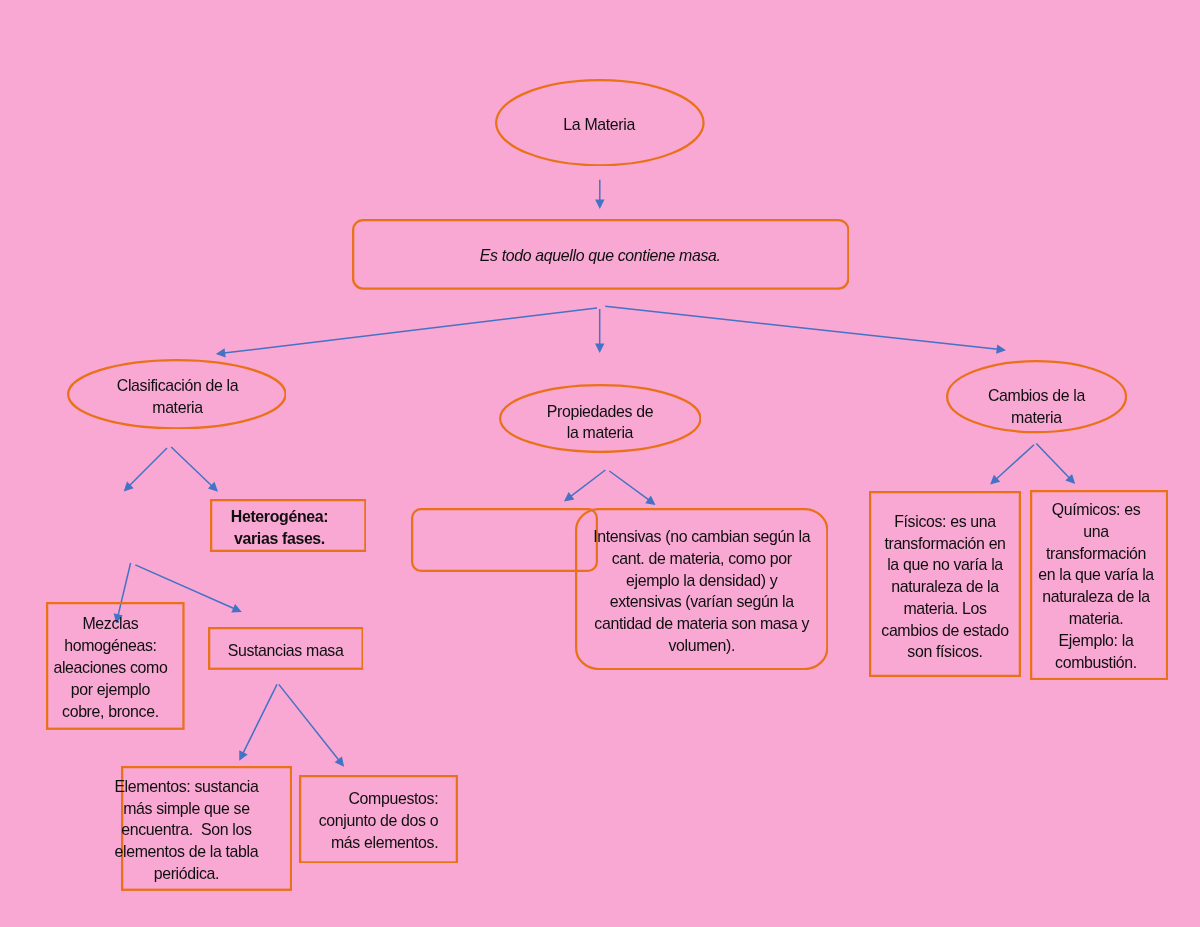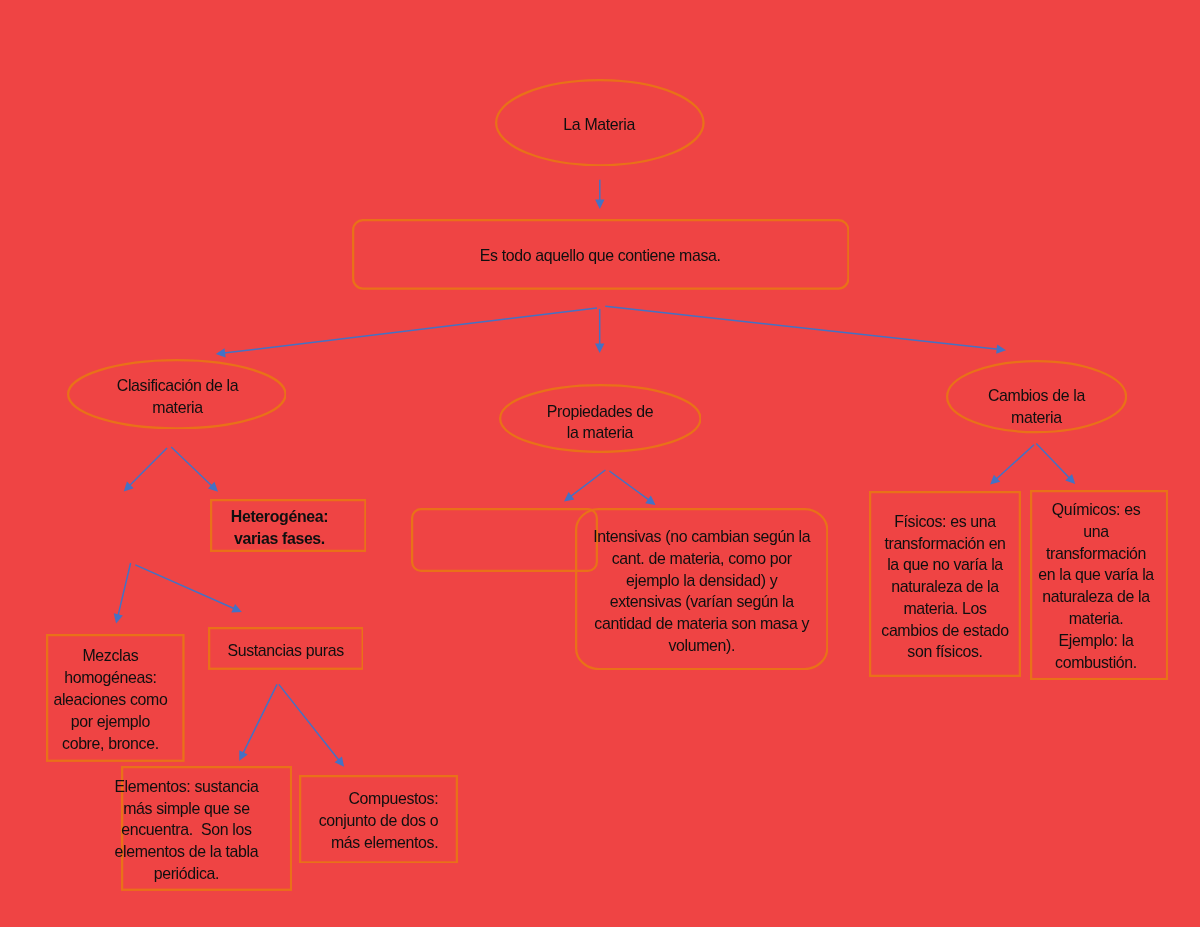--- a/index.html
+++ b/index.html
@@ -1,20 +1,20 @@
 <!DOCTYPE html>
 <html><head>
 <meta charset="utf-8">
 <title>Mapa conceptual - La Materia</title>
 <style>
   html,body{margin:0;padding:0;background:#ffffff;}
   body{width:1200px;height:927px;overflow:hidden;
        font-family:"Liberation Sans",sans-serif;
        -webkit-font-smoothing:antialiased;}
-  #canvas{position:relative;width:1200px;height:927px;background:#ef4444;overflow:hidden;}
+  #canvas{position:relative;width:1200px;height:927px;background:#f9a8d4;overflow:hidden;}
   svg.links{position:absolute;left:0;top:0;width:1200px;height:927px;}
   .node{position:absolute;box-sizing:border-box;display:flex;align-items:center;justify-content:center;}
   .node .shape{position:absolute;left:0;top:0;pointer-events:none;}
   .node .txt{color:#0f0f0f;font-size:15.9px;line-height:21.8px;letter-spacing:-0.35px;
              text-align:center;white-space:pre;display:block;position:relative;top:3px;
              -webkit-font-smoothing:antialiased;transform:translateZ(0);}
 
 </style>
 </head>
 <body>
@@ -53,21 +53,21 @@
       <path d="M1075.2,484.0 L1065.3,480.48 L1072.08,473.96 Z" fill="#4472C4" stroke="none"></path>
     </g>
   </svg>
 
   <div class="node ell" style="left:495.3px;top:78.8px;width:209.7px;height:87.4px;">
     <svg class="shape" width="209.7" height="87.4" viewBox="0 0 209.7 87.4">
         <ellipse cx="104.85" cy="43.7" rx="103.72" ry="42.58" fill="none" stroke="#E97118" stroke-width="2.25"></ellipse>
       </svg>
     <span class="txt" style="top:2px;left:-1px;">La Materia</span>
   </div>
-  <div class="node rrect" style="left:351.5px;top:218.9px;width:497.5px;height:70.7px;">
+  <div class="node rrect" style="left:351.5px;top:218.9px;width:497.5px;height:70.7px;font-style:italic;">
     <svg class="shape" width="497.5" height="70.7" viewBox="0 0 497.5 70.7">
         <rect x="1.12" y="1.12" width="495.25" height="68.45" rx="9.88" ry="9.88" fill="none" stroke="#E97118" stroke-width="2.25"></rect>
       </svg>
     <span class="txt" style="top:2px;">Es todo aquello que contiene masa.</span>
   </div>
   <div class="node ell" style="left:66.7px;top:358.5px;width:219.7px;height:70.5px;">
     <svg class="shape" width="219.7" height="70.5" viewBox="0 0 219.7 70.5">
         <ellipse cx="109.85" cy="35.25" rx="108.72" ry="34.12" fill="none" stroke="#E97118" stroke-width="2.25"></ellipse>
       </svg>
     <span class="txt" style="left:1px;">Clasificación de la
@@ -87,35 +87,35 @@
     <span class="txt" style="top:2px;margin-top:16px;">Cambios de la
 materia</span>
   </div>
   <div class="node rect" style="left:209.5px;top:499px;width:140px;height:53px;font-weight:bold;">
     <svg class="shape" width="156.5" height="53" viewBox="0 0 156.5 53">
         <rect x="1.12" y="1.12" width="154.25" height="50.75" rx="0" ry="0" fill="none" stroke="#E97118" stroke-width="2.25"></rect>
       </svg>
     <span class="txt" style="top:2.5px;">Heterogénea:
 varias fases.</span>
   </div>
-  <div class="node rect" style="left:46.4px;top:634px;width:128px;height:127.9px;">
+  <div class="node rect" style="left:46.4px;top:602px;width:128px;height:127.9px;">
     <svg class="shape" width="138.6" height="127.9" viewBox="0 0 138.6 127.9">
         <rect x="1.12" y="1.12" width="136.35" height="125.65" rx="0" ry="0" fill="none" stroke="#E97118" stroke-width="2.25"></rect>
       </svg>
     <span class="txt" style="top:2px;">Mezclas
 homogéneas:
 aleaciones como
 por ejemplo
 cobre, bronce.</span>
   </div>
   <div class="node rect" style="left:207.7px;top:626.9px;width:155.8px;height:42.9px;">
     <svg class="shape" width="155.8" height="42.9" viewBox="0 0 155.8 42.9">
         <rect x="1.12" y="1.12" width="153.55" height="40.65" rx="0" ry="0" fill="none" stroke="#E97118" stroke-width="2.25"></rect>
       </svg>
-    <span class="txt">Sustancias puras</span>
+    <span class="txt">Sustancias masa</span>
   </div>
   <div class="node rect" style="left:120.9px;top:765.8px;width:140px;height:124.9px;">
     <svg class="shape" width="171.2" height="124.9" viewBox="0 0 171.2 124.9">
         <rect x="1.12" y="1.12" width="168.95" height="122.65" rx="0" ry="0" fill="none" stroke="#E97118" stroke-width="2.25"></rect>
       </svg>
     <span class="txt" style="top:2px;left:-4.5px;">Elementos: sustancia
 más simple que se
 encuentra.  Son los
 elementos de la tabla
 periódica.</span>

